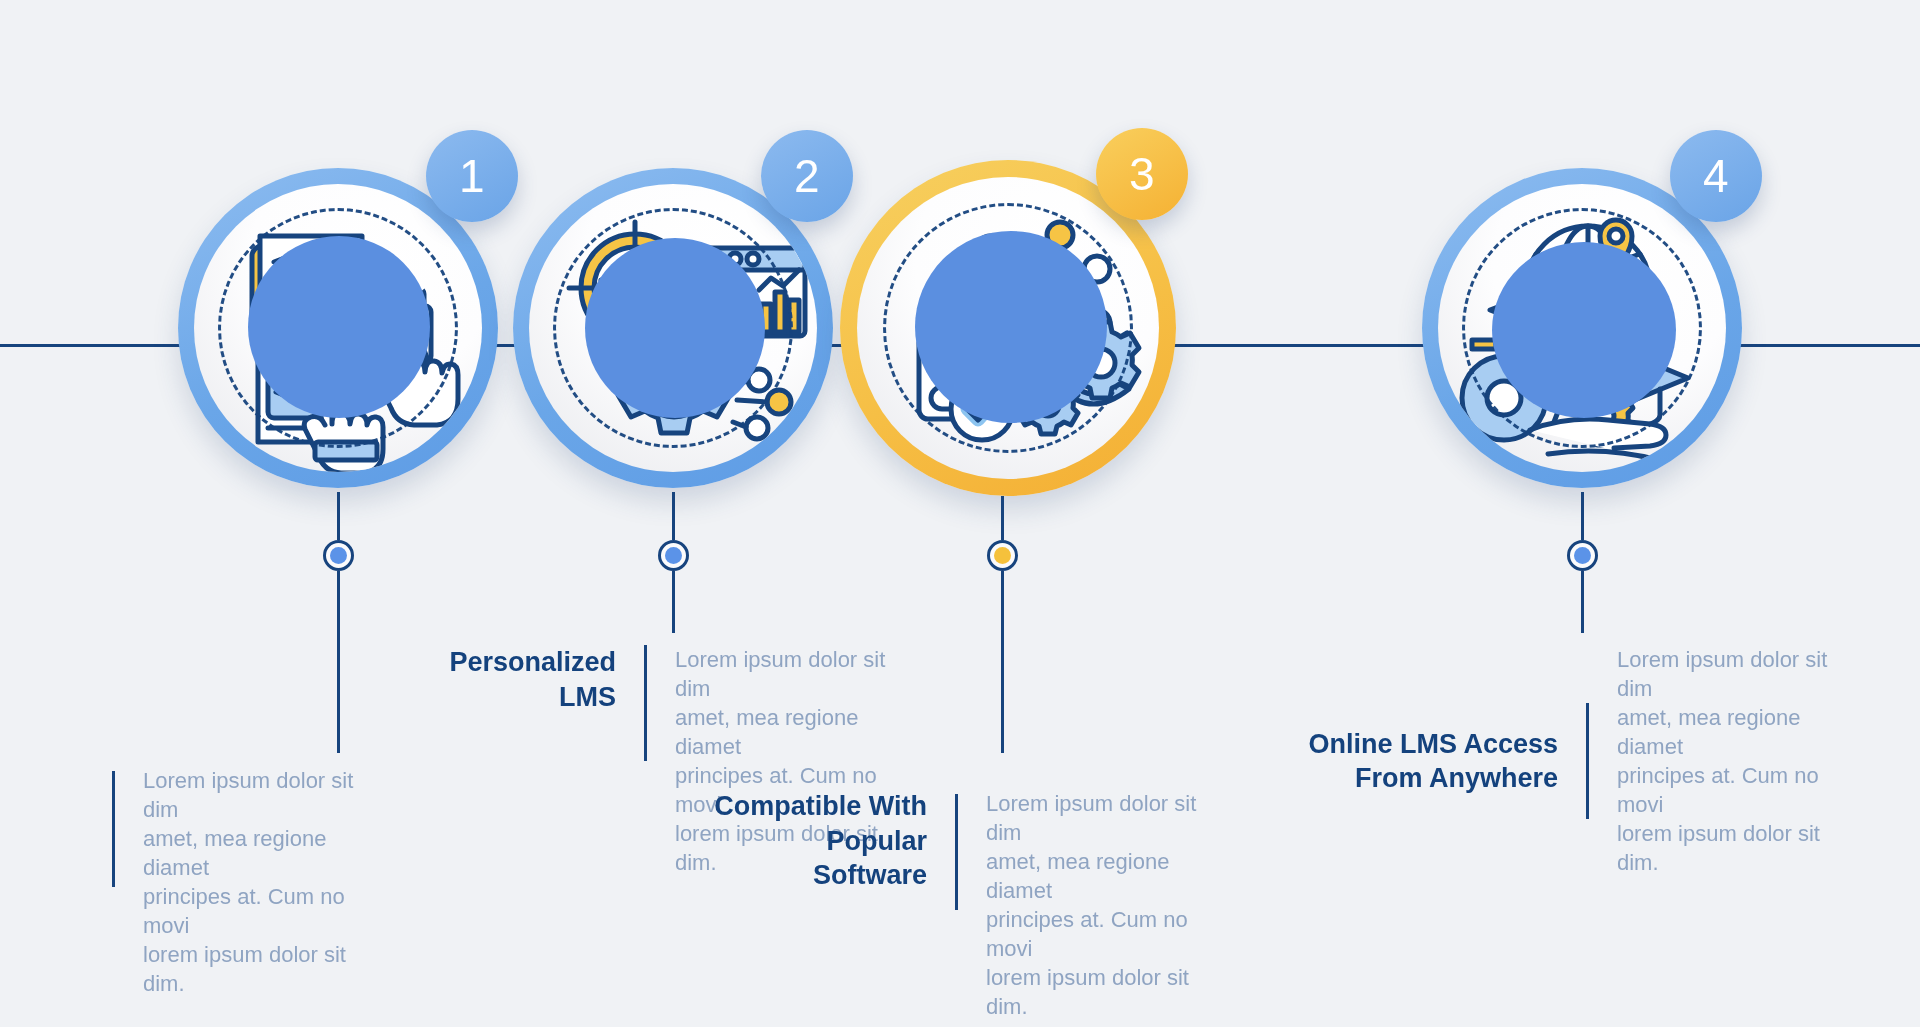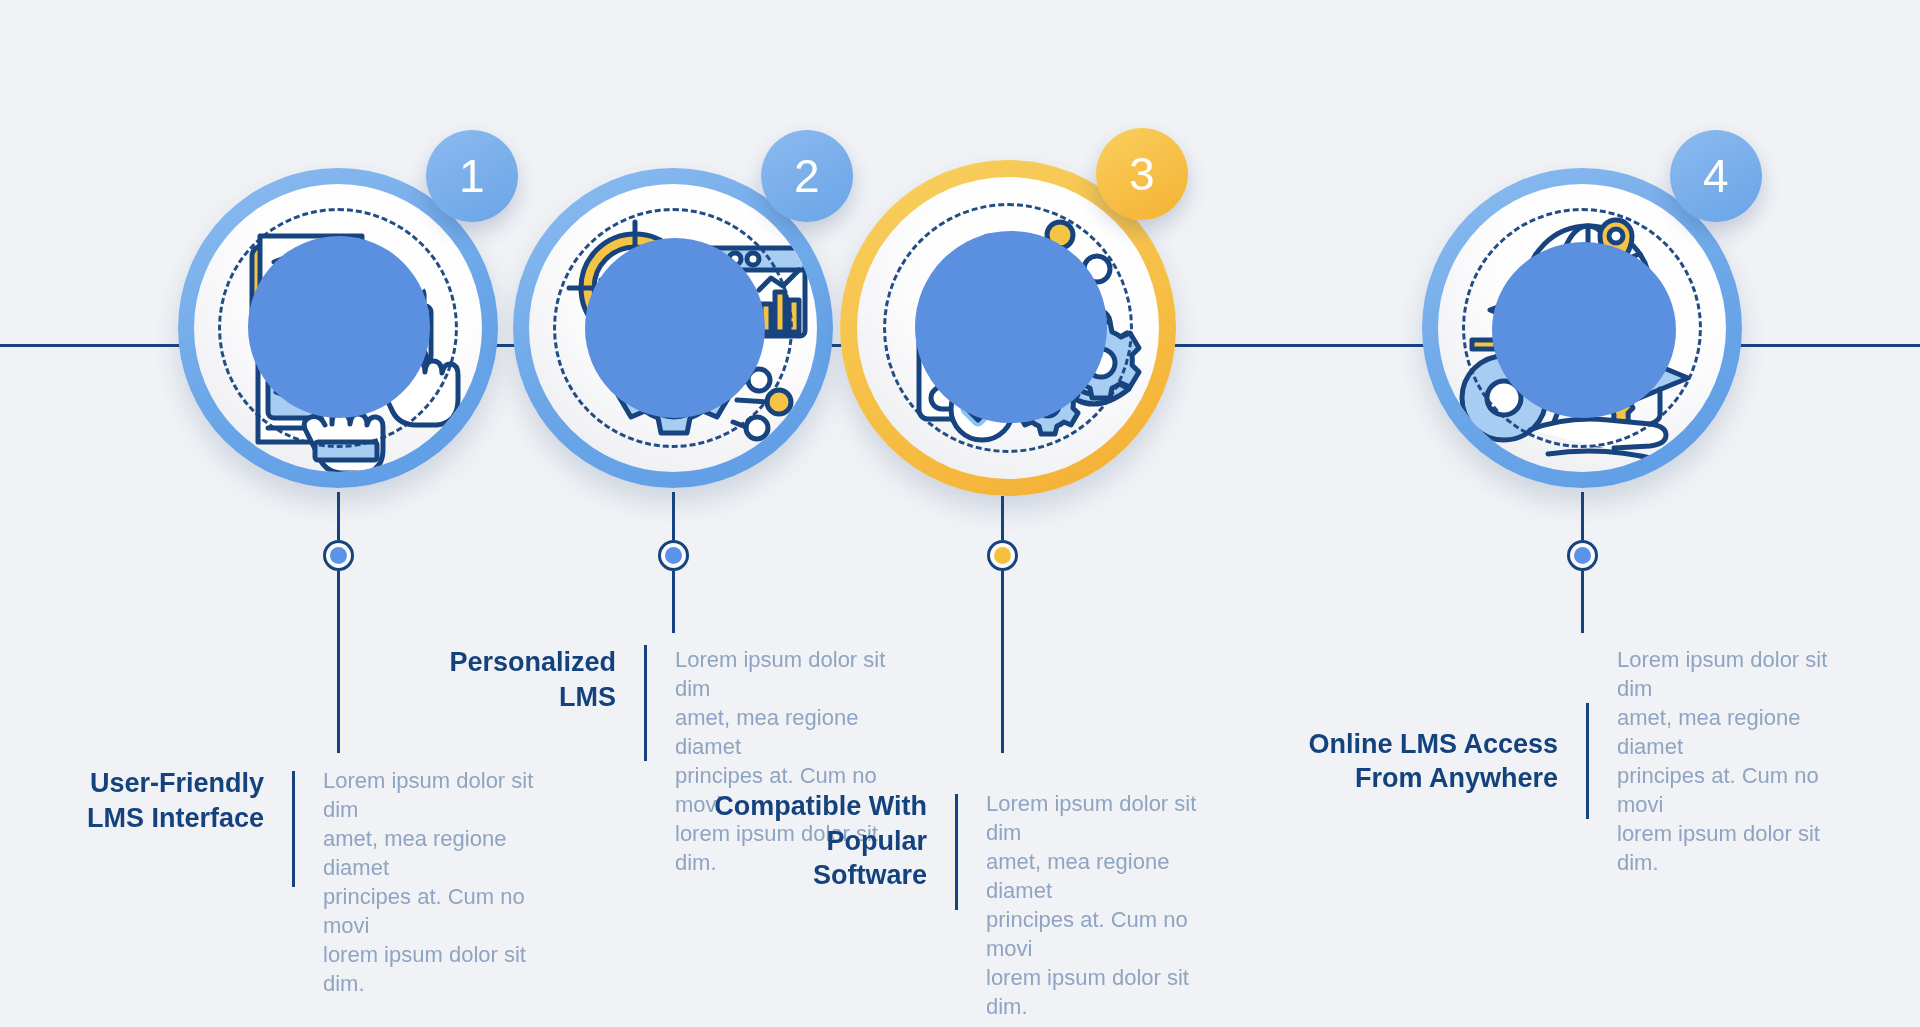--- a/index.html
+++ b/index.html
@@ -237,22 +237,20 @@
     </div>
 
     <div class="stem" style="top:492px;height:48px"></div>
     <div class="dot" style="top:540px">
         <i class="blue"></i>
       </div>
     <div class="stem" style="top:571px;height:182px"></div>
   </div>
 
   <div class="txtblock" style="left:84px;top:766px;">
-    <div class="title t-left" style="width:180px">User-Friendly
-LMS Interface</div>
     <div class="vsep" style="height:116px;margin:5px 28px 0 28px;"></div>
     <div class="body t-right" style="width:250px">Lorem ipsum dolor sit dim
 amet, mea regione diamet
 principes at. Cum no movi
 lorem ipsum dolor sit dim.</div>
   </div>
 
   <div class="node" style="left:503px">
 
     <div class="ring blue">

